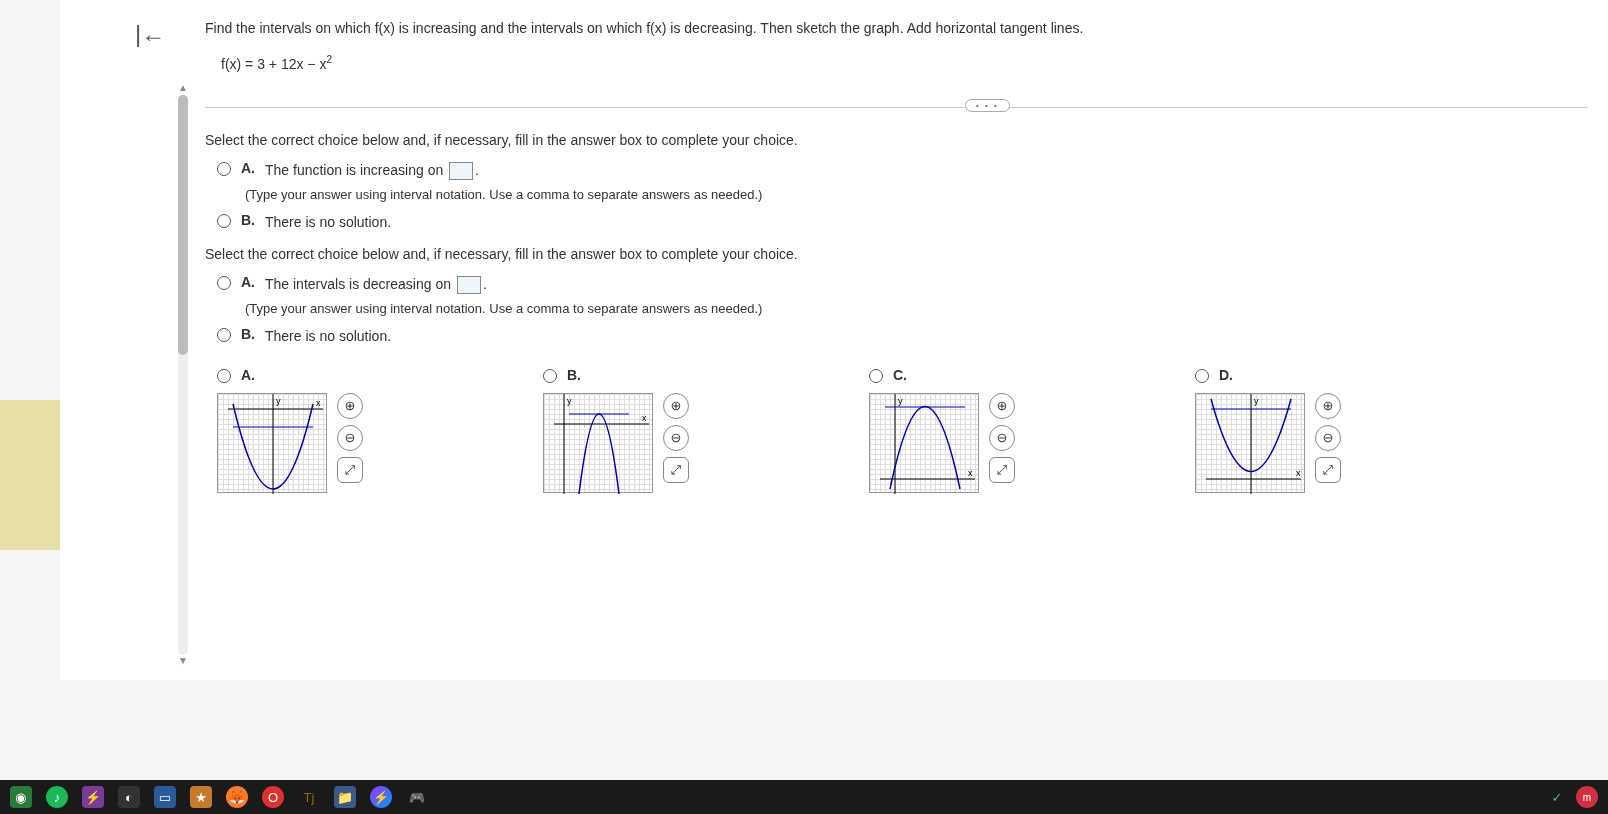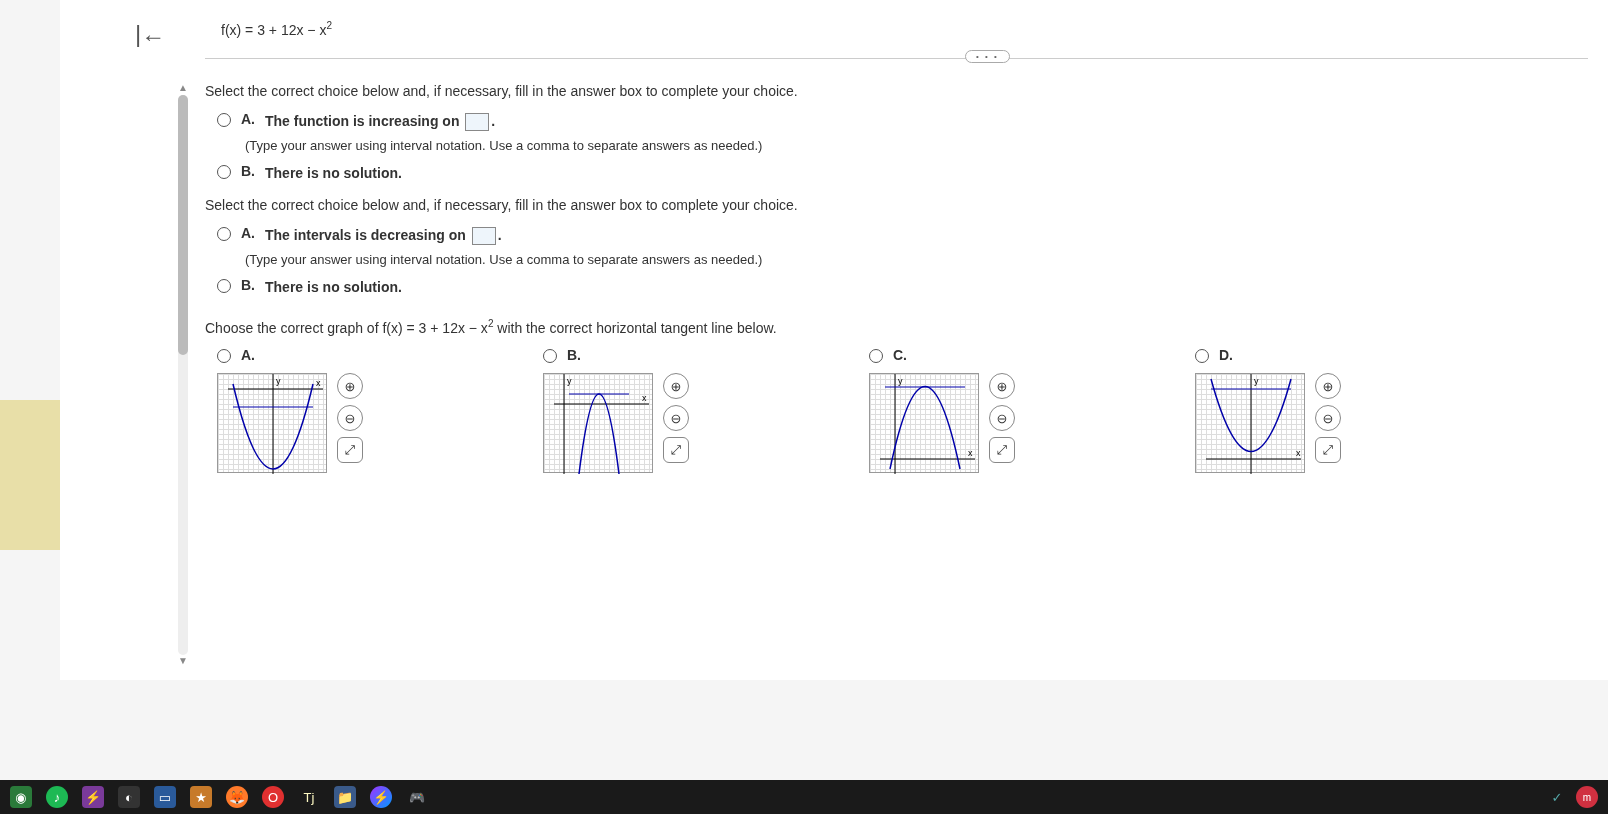--- a/index.html
+++ b/index.html
@@ -29,21 +29,21 @@
       color: #555;
       cursor: pointer;
     }
     .content {
       position: absolute;
       left: 145px;
       top: 20px;
       right: 20px;
     }
     .question-text { margin-bottom: 18px; }
-    .formula { margin-left: 16px; margin-bottom: 20px; }
+    .formula { margin-left: 16px; margin-bottom: 35px; }
     .sup { font-size: 10px; vertical-align: super; }
     .divider {
       border-top: 1px solid #ccc;
       margin-bottom: 24px;
       position: relative;
     }
     .more-btn {
       position: absolute;
       left: 760px;
       top: -9px;
@@ -53,21 +53,21 @@
       padding: 1px 10px;
       font-size: 8px;
       letter-spacing: 2px;
       color: #666;
       cursor: pointer;
     }
     .prompt { margin-top: 13px; margin-bottom: 12px; }
     .choice-row { display: flex; align-items: flex-start; margin: 10px 0 6px 12px; }
     .radio { width: 14px; height: 14px; border: 1.5px solid #555; border-radius: 50%; margin-right: 10px; margin-top: 2px; flex-shrink: 0; }
     .choice-letter { font-weight: bold; margin-right: 10px; }
-    .choice-text { line-height: 1.5; font-weight: bold; }
+    .choice-text { line-height: 1.5; }
     .hint { margin-left: 40px; font-size: 13px; margin-bottom: 6px; }
     .answer-box {
       display: inline-block;
       width: 24px;
       height: 18px;
       border: 1px solid #888;
       background: #eef5fb;
       vertical-align: middle;
       margin: 0 2px;
     }
@@ -166,20 +166,21 @@
 
   <div class="collapse-btn">|←</div>
 
   <div class="scroll-up">▲</div>
   <div class="scroll-track">
     <div class="scroll-thumb"></div>
   </div>
   <div class="scroll-down">▼</div>
 
   <div class="content">
+    <div class="question-text">Find the intervals on which f(x) is increasing and the intervals on which f(x) is decreasing.  Then sketch the graph.  Add horizontal tangent lines.</div>
     <div class="formula">
       <span>f(x) = 3 + 12x − x</span><span class="sup">2</span>
     </div>
 
     <div class="divider">
       <div class="more-btn">• • •</div>
     </div>
 
     <div class="prompt">Select the correct choice below and, if necessary, fill in the answer box to complete your choice.</div>
 
@@ -209,23 +210,20 @@
     </div>
     <div class="hint">(Type your answer using interval notation. Use a comma to separate answers as needed.)</div>
 
     <div class="choice-row">
       <div class="radio"></div>
       <div class="choice-letter">B.</div>
       <div class="choice-text">There is no solution.</div>
     </div>
 
     <div class="graph-section">
-      <div class="prompt">
-        <span>Choose the correct graph of f(x) = 3 + 12x − x</span><span class="sup">2</span><span> with the correct horizontal tangent line below.</span>
-      </div>
 
       <div class="graph-row">
 
         <div class="graph-choice">
           <div class="graph-header">
             <div class="radio"></div>
             <div class="choice-letter">A.</div>
           </div>
           <div class="graph-body">
             <div class="graph-box grid-bg">
@@ -326,21 +324,21 @@
 
 <div class="taskbar">
   <div class="tb-icon" style="background:#2a7a3a;">◉</div>
   <div class="tb-icon" style="background:#1db954;border-radius:50%;">♪</div>
   <div class="tb-icon" style="background:#7a3a9a;">⚡</div>
   <div class="tb-icon" style="background:#333;">◐</div>
   <div class="tb-icon" style="background:#2a5a9a;">▭</div>
   <div class="tb-icon" style="background:#c77a2a;">★</div>
   <div class="tb-icon" style="background:#ff7a2a;border-radius:50%;">🦊</div>
   <div class="tb-icon" style="background:#e03030;border-radius:50%;">O</div>
-  <div class="tb-icon" style="color:#fef9c3;">Tj</div>
+  <div class="tb-icon" style="color:#a16207;">Tj</div>
   <div class="tb-icon" style="background:#3a5a8a;">📁</div>
   <div class="tb-icon" style="background:linear-gradient(135deg,#a033ff,#0099ff);border-radius:50%;">⚡</div>
   <div class="tb-icon" style="color:#ccc;">🎮</div>
   <div class="tb-right">
     <div class="tb-icon" style="color:#5aa;">✓</div>
     <div class="tb-icon" style="background:#d03040;border-radius:50%;font-size:10px;">m</div>
   </div>
 </div>
 
 </body></html>

